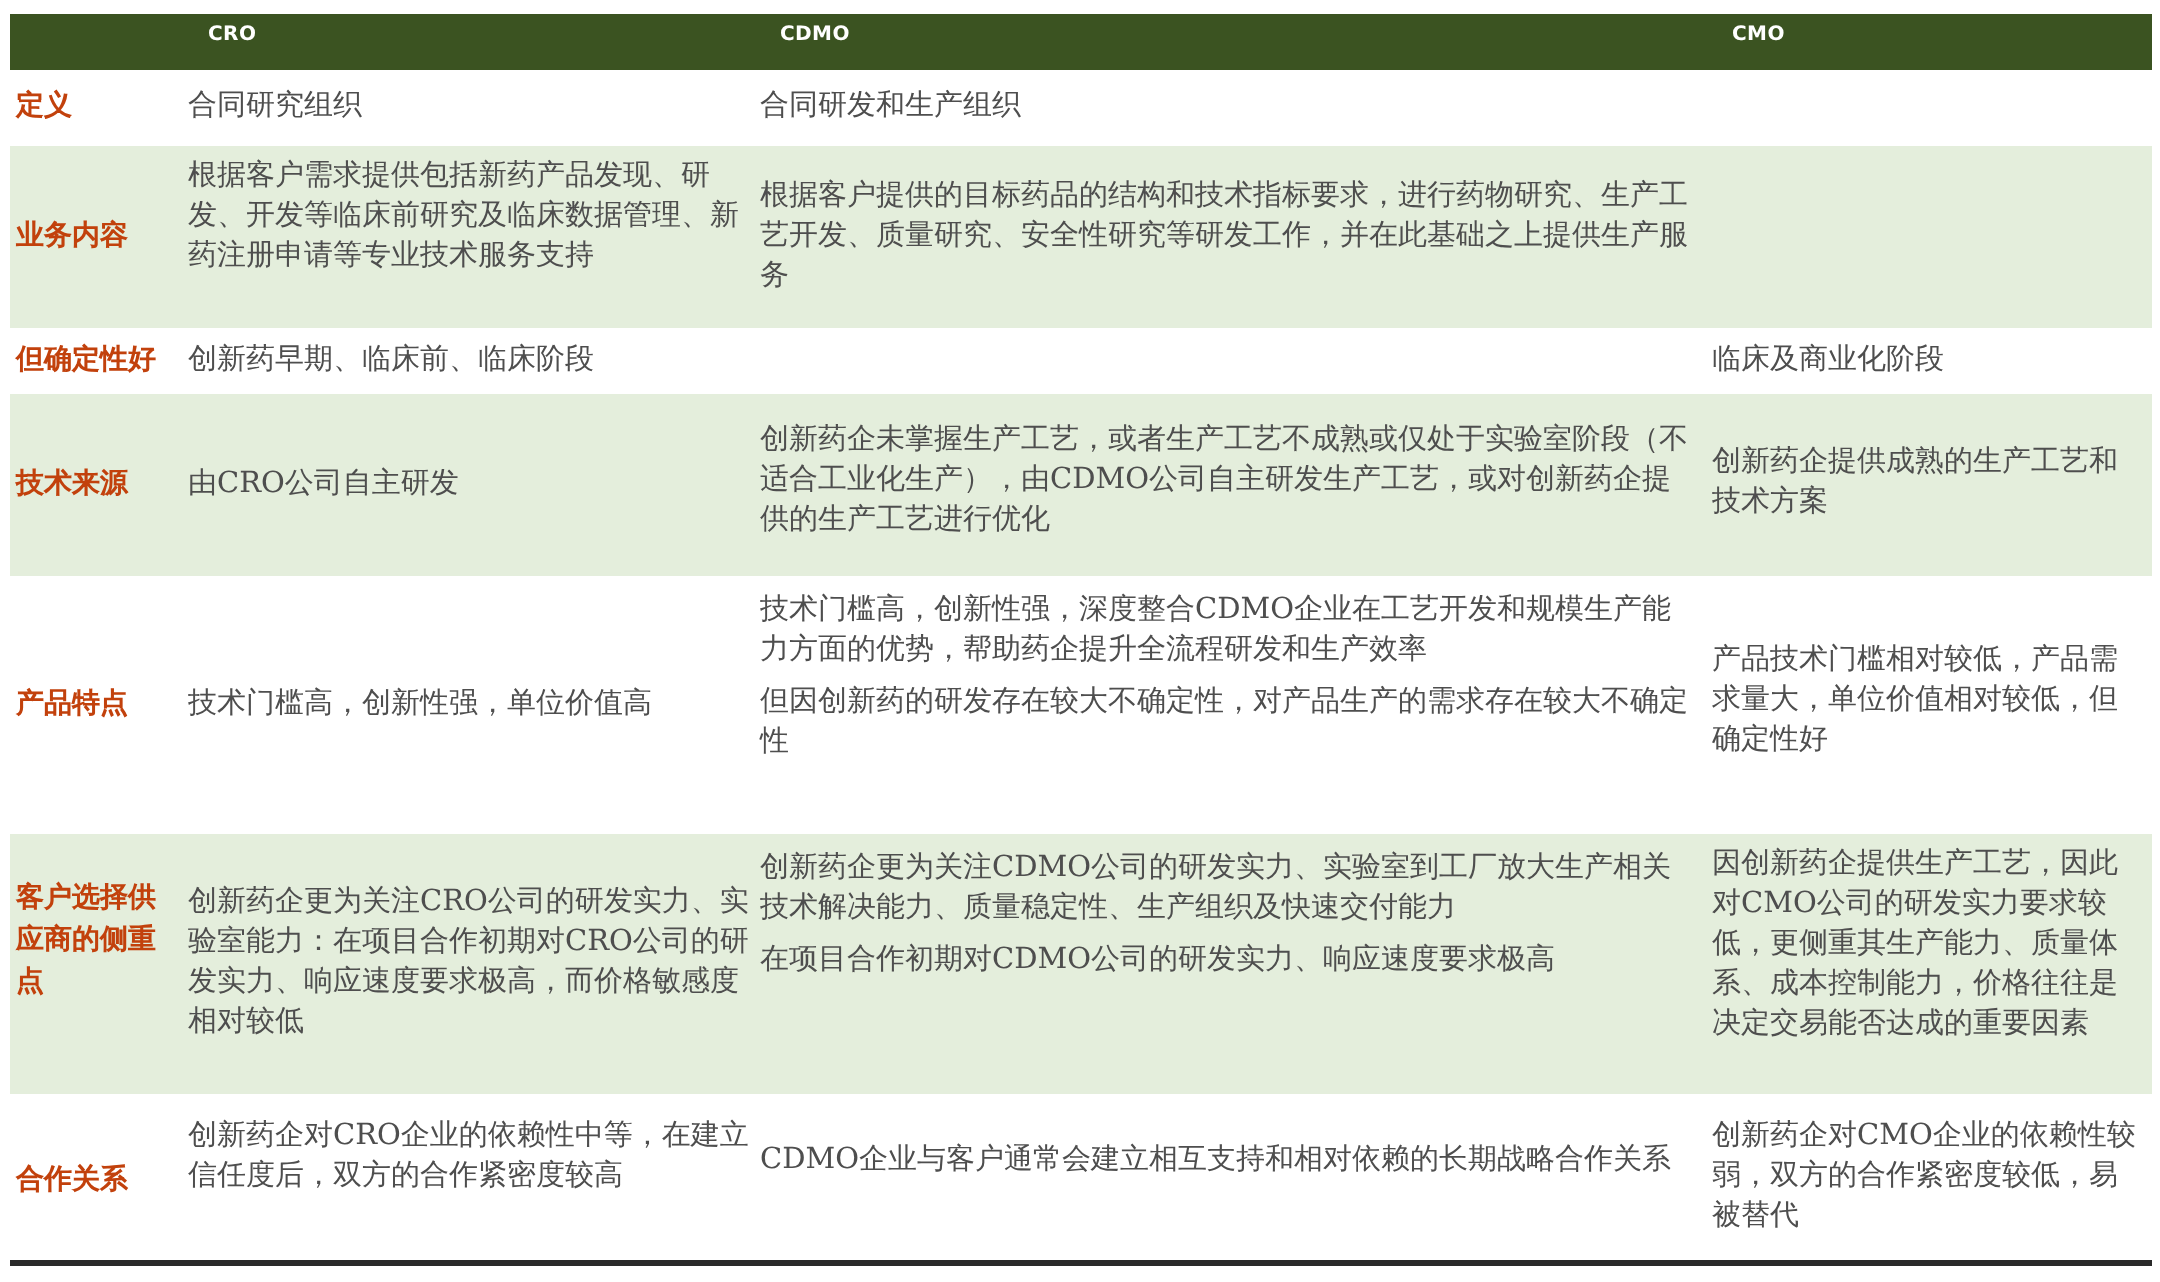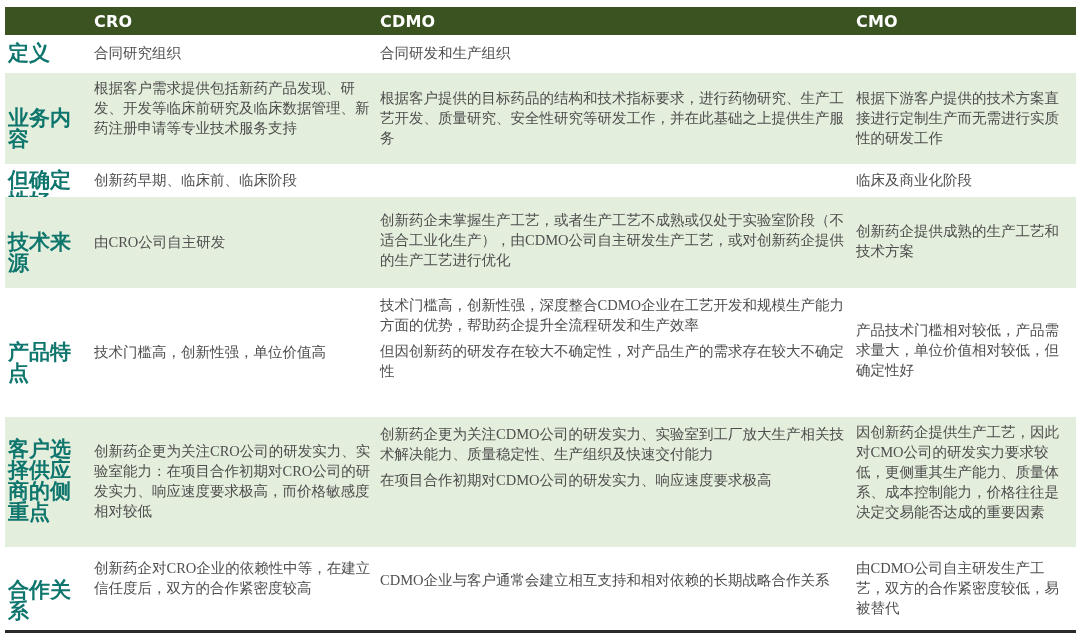--- a/index.html
+++ b/index.html
@@ -1,27 +1,27 @@
 <!DOCTYPE html>
 <html><head>
 <meta charset="utf-8">
 <style>
   html, body { margin:0; padding:0; background:#ffffff; }
   body { width:1080px; height:641px; position:relative; overflow:hidden;
          font-family:"DejaVu Serif", "Liberation Serif", serif; color:#4a4a4a; }
   .table { position:absolute; left:5px; top:7px; width:1071px; }
   .hdr { position:absolute; left:0; top:0; width:1071px; height:28px; background:#3b5321; }
   .hdr span { position:absolute; top:5px; color:#ffffff; font-family:"DejaVu Sans","Liberation Sans",sans-serif;
-              font-weight:bold; font-size:16px; letter-spacing:0.2px; }
+              font-weight:bold; font-size:10px; letter-spacing:0.2px;margin-left:10px; }
   .row { position:absolute; left:0; width:1071px; }
   .row.green { background:#e4eedc; }
   .row.white { background:#ffffff; }
   .lbl { position:absolute; left:3px; width:82px; font-family:"DejaVu Sans","Liberation Sans",sans-serif;
-         font-weight:bold; font-size:21px; color:#0f766e; line-height:21px; }
-  .cell { position:absolute; font-size:14.5px; line-height:20px; color:#4e4e4e;font-family:Liberation Serif, serif; }
+         font-weight:bold; font-size:14px; color:#c2410c; line-height:21px; }
+  .cell { position:absolute; font-size:14.5px; line-height:20px; color:#4e4e4e; }
   .c1 { left:89px; width:288px; }
   .c2 { left:375px; width:465px; }
   .c3 { left:851px; width:216px; }
   .para + .para { margin-top:6px; }
   .bottomline { position:absolute; left:5px; top:630px; width:1071px; height:3px; background:#2a2a2a; }
 </style>
 </head>
 <body>
 
 <div class="table">
@@ -41,23 +41,20 @@
       </div>
   </div>
 
   <div class="row green" style="top:66px;height:91px">
     <div class="lbl" style="top:35px">业务内容</div>
     <div class="cell c2" style="top:15px">
         <div class="para">根据客户提供的目标药品的结构和技术指标要求，进行药物研究、生产工艺开发、质量研究、安全性研究等研发工作，并在此基础之上提供生产服务</div>
       </div>
     <div class="cell c1" style="top:5px">
         <div class="para">根据客户需求提供包括新药产品发现、研发、开发等临床前研究及临床数据管理、新药注册申请等专业技术服务支持</div>
-      </div>
-    <div class="cell c3" style="top:15px">
-        <div class="para">根据下游客户提供的技术方案直接进行定制生产而无需进行实质性的研发工作</div>
       </div>
   </div>
 
   <div class="row white" style="top:157px;height:32px">
     <div class="lbl" style="top:6px">但确定性好</div>
     <div class="cell c1" style="top:6px">
         <div class="para">创新药早期、临床前、临床阶段</div>
       </div>
     <div class="cell c3" style="top:6px">
         <div class="para">临床及商业化阶段</div>
@@ -107,18 +104,18 @@
 
   <div class="row white" style="top:541px;height:82px">
     <div class="lbl" style="top:32px">合作关系</div>
     <div class="cell c1" style="top:10px">
         <div class="para">创新药企对CRO企业的依赖性中等，在建立信任度后，双方的合作紧密度较高</div>
       </div>
     <div class="cell c2" style="top:22px">
         <div class="para">CDMO企业与客户通常会建立相互支持和相对依赖的长期战略合作关系</div>
       </div>
     <div class="cell c3" style="top:10px">
-        <div class="para">由CDMO公司自主研发生产工艺，双方的合作紧密度较低，易被替代</div>
+        <div class="para">创新药企对CMO企业的依赖性较弱，双方的合作紧密度较低，易被替代</div>
       </div>
   </div>
 </div>
 
 <div class="bottomline"></div>
 
 </body></html>

